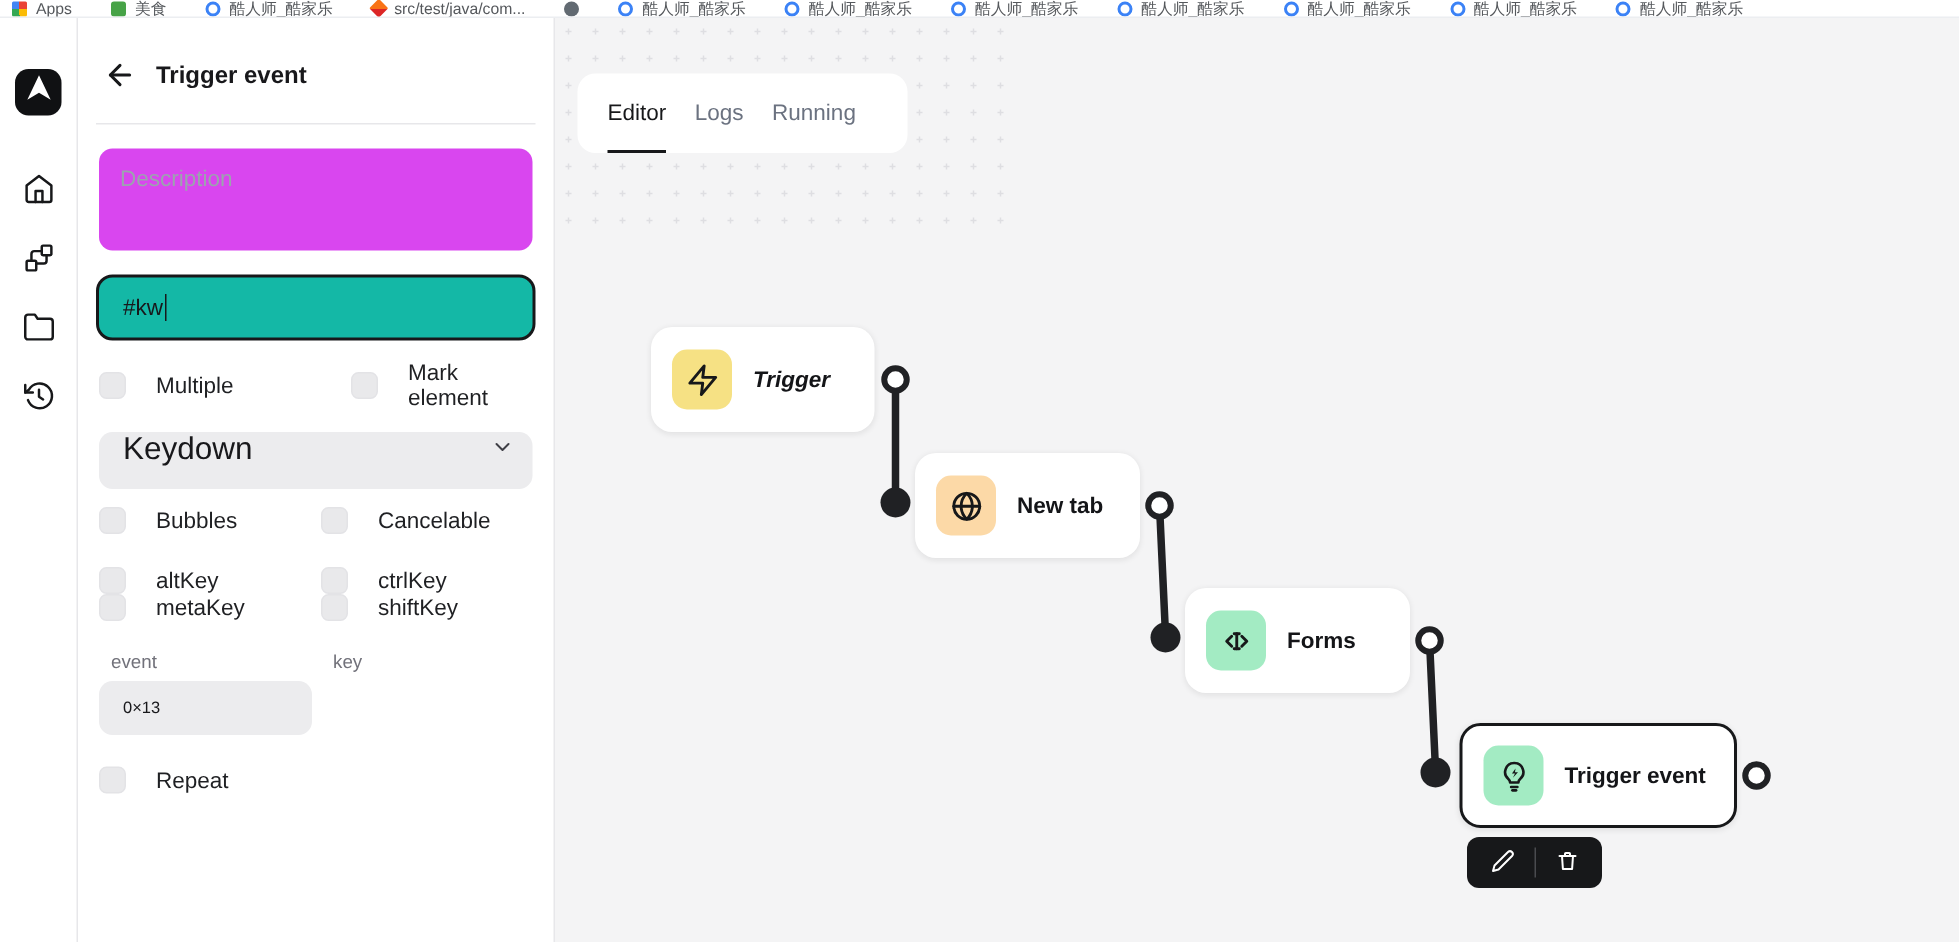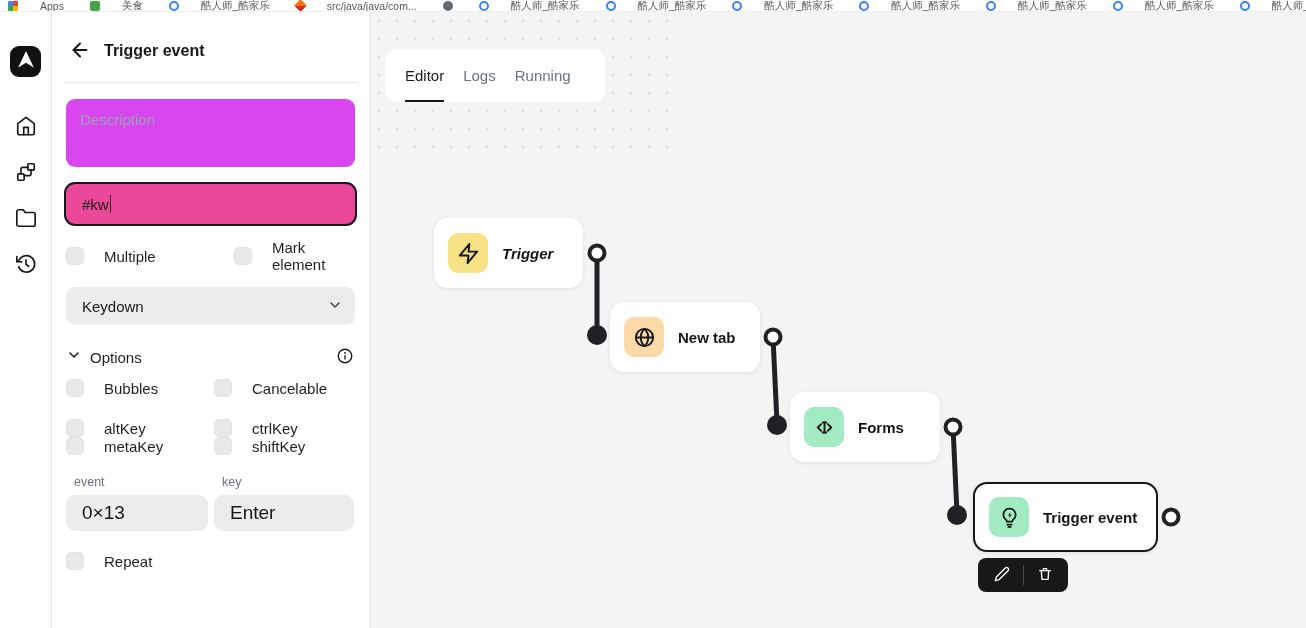--- a/index.html
+++ b/index.html
@@ -2,21 +2,21 @@
 <html><head>
 <meta charset="utf-8">
 <style>
   * { margin:0; padding:0; box-sizing:border-box; }
   html,body { width:1306px; height:628px; overflow:hidden; background:#fff;
     font-family:"Liberation Sans", sans-serif; color:#18181b; }
 
   
   .bookmarks-bar { height:12px; background:#fff; border-bottom:1px solid #eceef1;
     display:flex; align-items:center; gap:26px; padding:0 8px; overflow:hidden; white-space:nowrap; }
-  .bm-item { display:inline-flex; align-items:center; gap:22px; flex:0 0 auto; }
+  .bm-item { display:inline-flex; align-items:center; gap:6px; flex:0 0 auto; }
   .bm-label { font-size:10.5px; color:#55585c; }
   .bm-icon { width:10px; height:10px; flex:0 0 auto; display:inline-block; }
   .bm-icon.apps-grid { background:conic-gradient(#ea4335 0 25%, #fbbc05 0 50%, #34a853 0 75%, #4285f4 0); border-radius:1px; }
   .bm-icon.green-site { background:#47a347; border-radius:2px; }
   .bm-icon.blue-smiley { background:#fff; border:2.5px solid #3b82f6; border-radius:50%; }
   .bm-icon.orange-code { width:9px; height:9px; background:linear-gradient(135deg,#f97316 55%,#dc2626 55%); transform:rotate(45deg); border-radius:1px; }
   .bm-icon.grey-globe { background:#626a72; border-radius:50%; }
 
   
   .app { display:flex; height:616px; }
@@ -37,51 +37,51 @@
   .back-btn { border:none; background:none; color:#17181a; width:24px; height:24px;
     display:flex; align-items:center; justify-content:center; cursor:pointer; }
   .panel-title { font-size:16px; font-weight:700; }
   .panel-divider { height:1px; background:#e7e7ea; margin:18px 12px 0 12px; }
   .panel-body { padding:16px 14px 0 14px; }
 
   .description-box { width:100%; height:68px; background:#d946ef; border:none; border-radius:9px;
     resize:none; padding:12px 14px; font-family:"Liberation Sans",sans-serif; font-size:15px; color:#18181b; }
   .description-box::placeholder { color:#9ca3af; }
 
-  .selector-input { margin:11px -2px 0 -2px; height:44px; background:#ec4899;
+  .selector-input { margin:11px -2px 0 -2px; height:44px; background:#14b8a6;
     border:2px solid #17181a; border-radius:11px; display:flex; align-items:center;
     padding:0 16px; font-size:15px; cursor:text; }
   .caret { display:inline-block; width:1.5px; height:18px; background:#17181a; margin-left:1px; }
 
   .check-row { display:flex; align-items:center; margin-top:13px; gap:20px; }
   .checkbox { width:18px; height:18px; background:#e9e9eb; border:1px solid #e3e3e6; border-radius:5px;
     flex:0 0 18px; cursor:pointer; }
   .check-label { font-size:15px; color:#1f2023; }
   .two-col { display:grid; grid-template-columns:148px 1fr; }
 
   .select-box { margin-top:14px; height:38px; background:#ececee; border-radius:9px;
-    display:flex; align-items:center; justify-content:space-between; padding:0 12px 0 16px;
-    font-size:15px; cursor:pointer; }
+    display:flex; align-items:flex-start; justify-content:space-between; padding:0 12px 0 16px;
+    font-size:21px; cursor:pointer; }
   .select-box .chev { color:#3f3f46; }
 
   .options-header { display:flex; align-items:center; margin-top:22px; gap:8px; }
   .options-header .chev { color:#17181a; cursor:pointer; }
   .options-title { font-size:15px; color:#1f2023; }
   .info-btn { margin-left:auto; border:none; background:none; color:#17181a; width:20px; height:20px;
     display:flex; align-items:center; justify-content:center; cursor:pointer; }
 
   .opt-grid-row1 { margin-top:12px; }
   .opt-grid-row2 { margin-top:22px; }
   .opt-grid-row3 { margin-top:0; }
 
   .field-labels { display:grid; grid-template-columns:148px 1fr; margin-top:20px; }
   .field-label { font-size:12.5px; color:#71717a; padding-left:8px; }
   .field-inputs { display:grid; grid-template-columns:142px 140px; column-gap:6px; margin-top:6px; }
   .small-input { height:36px; background:#ececee; border-radius:9px; display:flex; align-items:center;
-    padding:0 16px; font-size:19px; cursor:text; }
+    padding:0 16px; font-size:11px; cursor:text; }
   .repeat-row { margin-top:21px; }
 
   
   .canvas { position:relative; flex:1; background:#f4f4f5; overflow:hidden; }
   .dot-grid { position:absolute; inset:0; }
 
   .tabs-card { position:absolute; left:15px; top:37px; width:220px; height:53px; background:#fff;
     border-radius:12px; display:flex; align-items:stretch; padding:0 20px; gap:19px; }
   .tab { display:flex; align-items:center; font-size:15px; color:#6b7280; cursor:pointer;
     border-bottom:2.5px solid transparent; padding-top:2px; }
@@ -120,21 +120,21 @@
     <span class="bm-item">
       <span class="bm-icon green-site"></span>
       <span class="bm-label">美食</span>
     </span>
     <span class="bm-item">
       <span class="bm-icon blue-smiley"></span>
       <span class="bm-label">酷人师_酷家乐</span>
     </span>
     <span class="bm-item">
       <span class="bm-icon orange-code"></span>
-      <span class="bm-label">src/java/java/com...</span>
+      <span class="bm-label">src/test/java/com...</span>
     </span>
     <span class="bm-item">
       <span class="bm-icon grey-globe"></span>
     </span>
     <span class="bm-item">
       <span class="bm-icon blue-smiley"></span>
       <span class="bm-label">酷人师_酷家乐</span>
     </span>
     <span class="bm-item">
       <span class="bm-icon blue-smiley"></span>
@@ -243,37 +243,20 @@
 
       <div class="select-box">
         <span>Keydown</span>
         <span class="chev">
           <svg viewBox="0 0 24 24" width="16" height="16" fill="none" stroke="currentColor" stroke-width="2" stroke-linecap="round" stroke-linejoin="round">
               <polyline points="6 9 12 15 18 9"></polyline>
             </svg>
         </span>
       </div>
 
-      <div class="options-header">
-        <span class="chev">
-          <svg viewBox="0 0 24 24" width="16" height="16" fill="none" stroke="currentColor" stroke-width="2.2" stroke-linecap="round" stroke-linejoin="round">
-              <polyline points="6 9 12 15 18 9"></polyline>
-            </svg>
-        </span>
-        <span class="options-title">Options</span>
-        <button class="info-btn">
-          <span>
-            <svg viewBox="0 0 24 24" width="18" height="18" fill="none" stroke="currentColor" stroke-width="1.8" stroke-linecap="round">
-                <circle cx="12" cy="12" r="9"></circle>
-                <path d="M12 11.5V16"></path>
-                <circle cx="12" cy="8" r="0.4" fill="currentColor"></circle>
-              </svg>
-          </span>
-        </button>
-      </div>
 
       <div class="two-col opt-grid-row1">
         <span class="check-row" style="margin-top:0">
           <span class="checkbox"></span>
           <span class="check-label">Bubbles</span>
         </span>
         <span class="check-row" style="margin-top:0">
           <span class="checkbox"></span>
           <span class="check-label">Cancelable</span>
         </span>
@@ -299,23 +282,20 @@
         </span>
       </div>
 
       <div class="field-labels">
         <span class="field-label">event</span>
         <span class="field-label">key</span>
       </div>
       <div class="field-inputs">
         <span class="small-input">
           <span>0×13</span>
-        </span>
-        <span class="small-input">
-          <span>Enter</span>
         </span>
       </div>
 
       <div class="check-row repeat-row">
         <span class="checkbox"></span>
         <span class="check-label">Repeat</span>
       </div>
     </div>
   </section>
 

